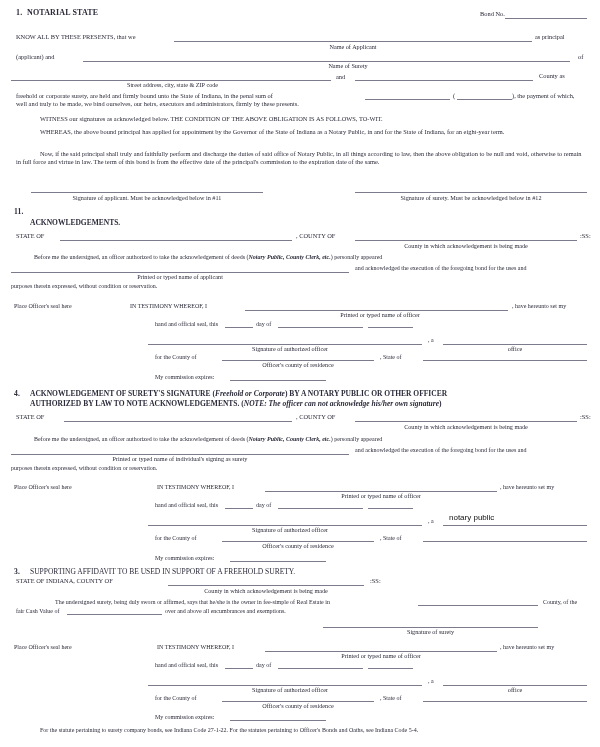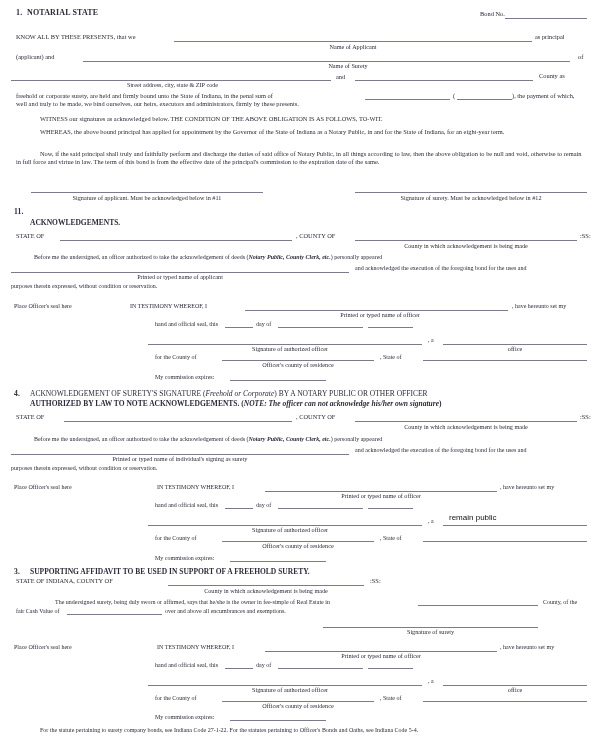--- a/index.html
+++ b/index.html
@@ -169,21 +169,21 @@
   <div class="t xs" style="left:155px; top:354px;">for  the County of</div>
   <div class="rule" style="left:222px; top:360px; width:152px;"></div>
   <div class="caption" style="left:222px; top:362px; width:152px;">Officer's county of  residence</div>
   <div class="t xs" style="left:380px; top:354px;">, State of</div>
   <div class="rule" style="left:423px; top:360px; width:164px;"></div>
 
   <div class="t xs" style="left:155px; top:374px;">My commission expires:</div>
   <div class="rule" style="left:230px; top:380px; width:96px;"></div>
 
   <div class="t sec-head" style="left:14px; top:390px;">4.</div>
-  <div class="t" style="left:30px; top:390px; font-weight:normal; font-size:7.5px;">
+  <div class="t" style="left:30px; top:390px; font-weight:bold; font-size:7.5px;">
     <span>ACKNOWLEDGEMENT OF SURETY'S SIGNATURE (</span><span class="ital">Freehold or Corporate</span><span>) BY A NOTARY PUBLIC OR OTHER OFFICER</span>
   </div>
   <div class="t" style="left:30px; top:400px; font-weight:bold; font-size:7.5px;">
     <span>AUTHORIZED BY LAW TO NOTE ACKNOWLEDGEMENTS.  (</span><span class="ital">NOTE: The officer can not acknowledge his/her own signature</span><span>)</span>
   </div>
 
   <div class="t sm" style="left:16px; top:414px;">STATE OF</div>
   <div class="rule" style="left:64px; top:421px; width:228px;"></div>
   <div class="t sm" style="left:296px; top:414px;">, COUNTY OF</div>
   <div class="rule" style="left:355px; top:421px; width:222px;"></div>
@@ -208,33 +208,33 @@
   <div class="t xs" style="left:155px; top:502px;">hand and official seal, this</div>
   <div class="rule" style="left:225px; top:508px; width:28px;"></div>
   <div class="t xs" style="left:256px; top:502px;">day of</div>
   <div class="rule" style="left:278px; top:508px; width:85px;"></div>
   <div class="rule" style="left:368px; top:508px; width:45px;"></div>
 
   <div class="rule" style="left:148px; top:525px; width:274px;"></div>
   <div class="caption" style="left:175px; top:527px; width:230px;">Signature of authorized officer</div>
   <div class="t xs" style="left:428px; top:518px;">, a</div>
   <div class="rule" style="left:443px; top:525px; width:144px;"></div>
-  <div class="filled" style="left:449px; top:513px;">remain public</div>
+  <div class="filled" style="left:449px; top:513px;">notary public</div>
 
   <div class="t xs" style="left:155px; top:535px;">for  the County of</div>
   <div class="rule" style="left:222px; top:541px; width:152px;"></div>
   <div class="caption" style="left:222px; top:543px; width:152px;">Officer's county of  residence</div>
   <div class="t xs" style="left:380px; top:535px;">, State of</div>
   <div class="rule" style="left:423px; top:541px; width:164px;"></div>
 
   <div class="t xs" style="left:155px; top:555px;">My commission expires:</div>
   <div class="rule" style="left:230px; top:561px; width:96px;"></div>
 
   <div class="t sec-head" style="left:14px; top:568px;">3.</div>
-  <div class="t" style="left:30px; top:568px; font-weight:bold; font-size:7.5px;">SUPPORTING AFFIDAVIT TO BE USED IN SUPPORT OF A FREEHOLD SURETY.</div>
+  <div class="t" style="left:30px; top:568px; font-weight:normal; font-size:7.5px;">SUPPORTING AFFIDAVIT TO BE USED IN SUPPORT OF A FREEHOLD SURETY.</div>
 
   <div class="t sm" style="left:16px; top:578px;">STATE OF INDIANA, COUNTY OF</div>
   <div class="rule" style="left:168px; top:585px; width:196px;"></div>
   <div class="t sm" style="left:370px; top:578px;">:SS:</div>
   <div class="caption" style="left:168px; top:588px; width:196px;">County in which acknowledgement is being made</div>
 
   <div class="t xs" style="left:55px; top:599px;">The undersigned surety, being duly sworn or affirmed, says that he/she is the owner in fee-simple of Real Estate in</div>
   <div class="rule" style="left:418px; top:605px; width:120px;"></div>
   <div class="t xs" style="left:543px; top:599px;">County, of the</div>
 

